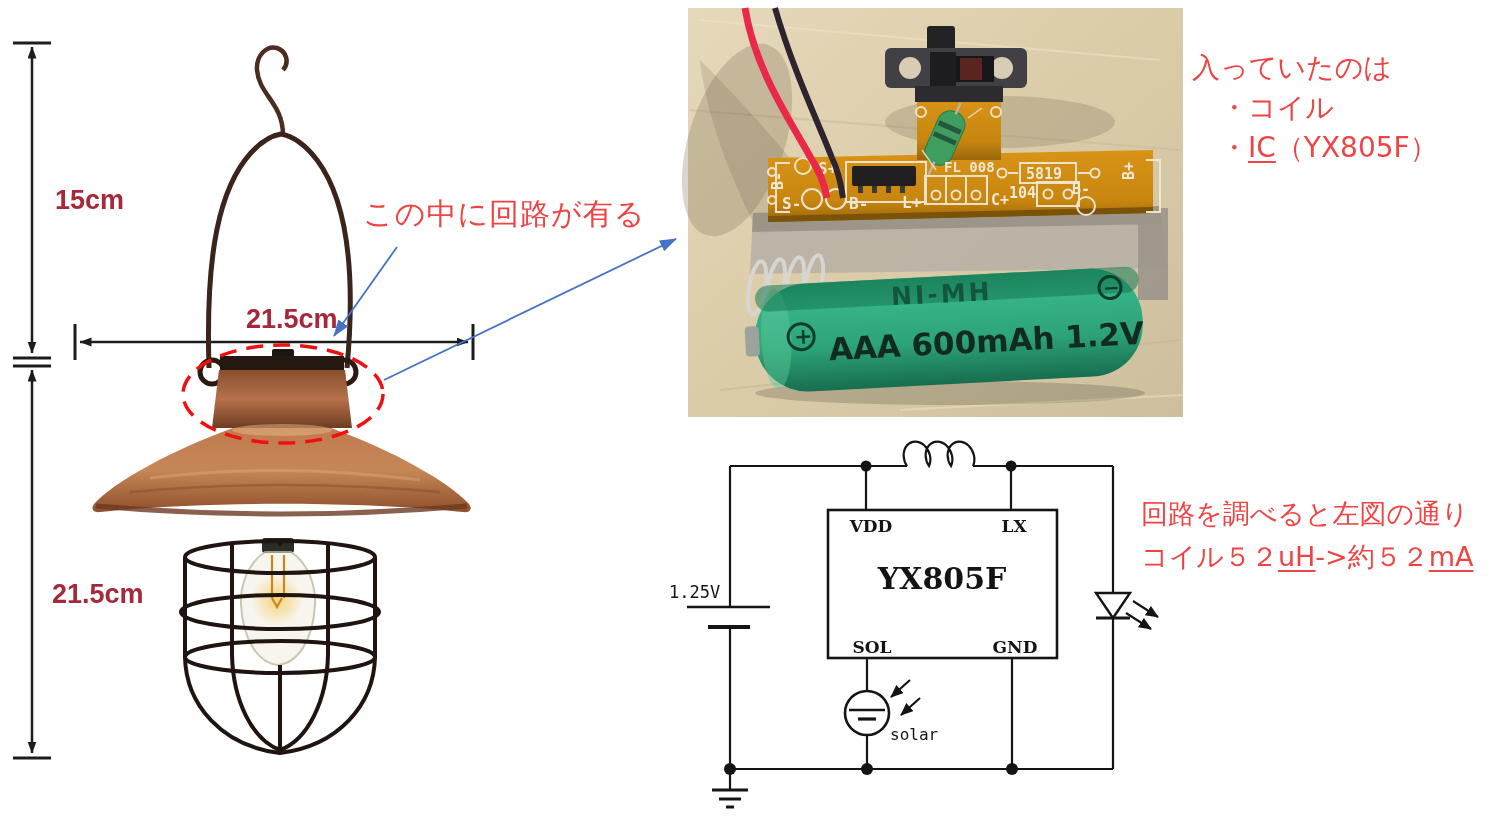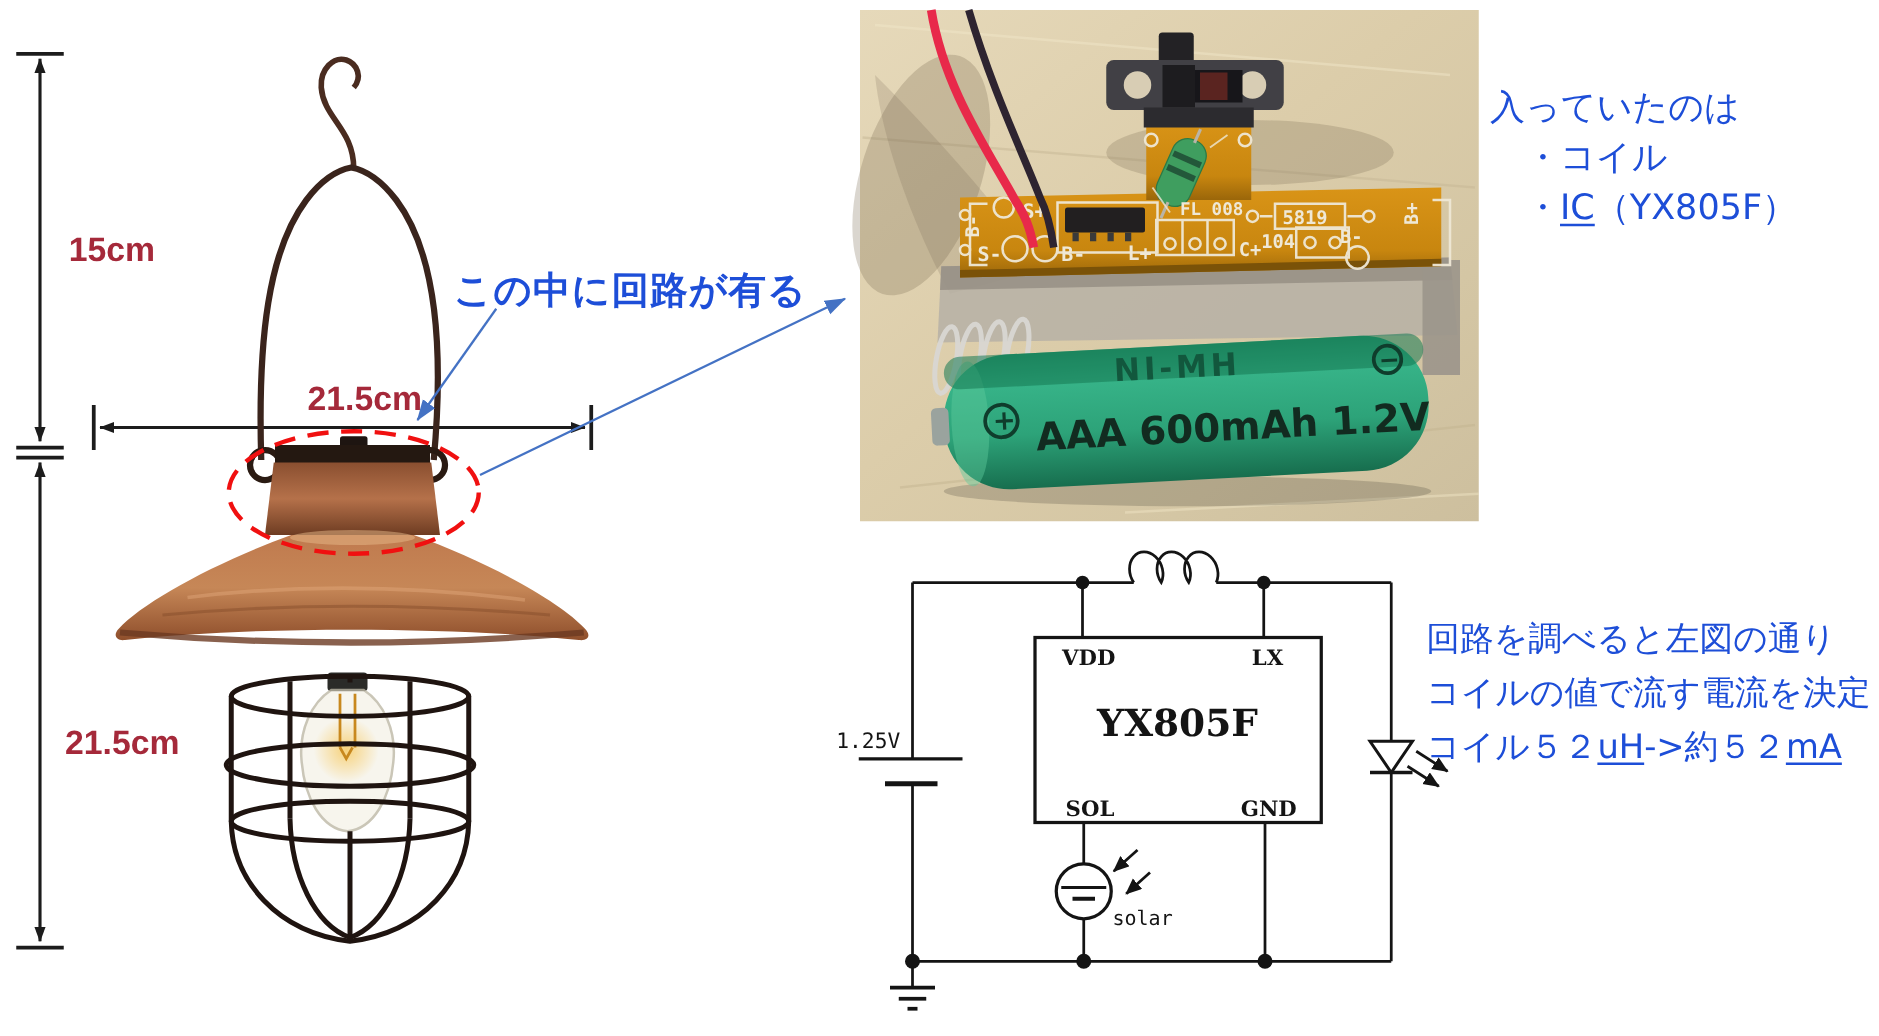--- a/index.html
+++ b/index.html
@@ -1,23 +1,23 @@
 <!DOCTYPE html>
 <html><head>
 <meta charset="utf-8">
 <style>
   html,body{margin:0;padding:0;background:#ffffff;}
   #stage{position:relative;width:1503px;height:829px;background:#fff;overflow:hidden;
          font-family:"DejaVu Sans","Liberation Sans",sans-serif;}
   #bg{position:absolute;left:0;top:0;}
-  .overlay{position:absolute;color:#1d4ed8;white-space:nowrap;margin-top:18px;}
-  .annotation{left:363px;top:194px;font-size:30px;font-weight:700;letter-spacing:1px;text-align:right;}
+  .overlay{position:absolute;color:#ef4444;white-space:nowrap;}
+  .annotation{left:363px;top:194px;font-size:30px;font-weight:400;letter-spacing:1px;text-align:right;}
   .parts{left:1192px;top:48px;font-size:28px;line-height:40px;font-weight:500;}
   .parts .row{margin-left:28px;}
-  .notes{left:1141px;top:472px;font-size:27px;line-height:43px;font-weight:500;}
+  .notes{left:1141px;top:492px;font-size:27px;line-height:43px;font-weight:500;}
   .wavy{text-decoration-line:underline;text-decoration-style:wavy;
         text-decoration-color:#e03a2f;text-decoration-thickness:1px;text-underline-offset:4px;text-decoration:underline;}
   svg text{user-select:none;}
   .dimlabel{font-family:"Liberation Sans",sans-serif;font-weight:700;}
   .schserif{font-family:"DejaVu Serif","Liberation Serif",serif;font-weight:700;}
   .schmono{font-family:"DejaVu Sans Mono","Liberation Mono",monospace;}
   .silk{font-family:"DejaVu Sans Mono",monospace;font-weight:700;fill:#efe8d6;}
 </style>
 </head>
 <body>
@@ -310,17 +310,16 @@
 <div class="overlay annotation">この中に回路が有る</div>
 
 <div class="overlay parts">
   <div>入っていたのは</div>
   <div class="row"><span>・</span><span class="wavy"></span><span>コイル</span></div>
   <div class="row"><span>・</span><span class="wavy">IC</span><span>（YX805F）</span></div>
 </div>
 
 <div class="overlay notes">
   <div>回路を調べると左図の通り</div>
-  <div>コイルの値で流す電流を決定</div>
   <div><span>コイル５２</span><span class="wavy">uH</span><span>-&gt;約５２</span><span class="wavy">mA</span></div>
 </div>
 
 </div>
 
 </body></html>

